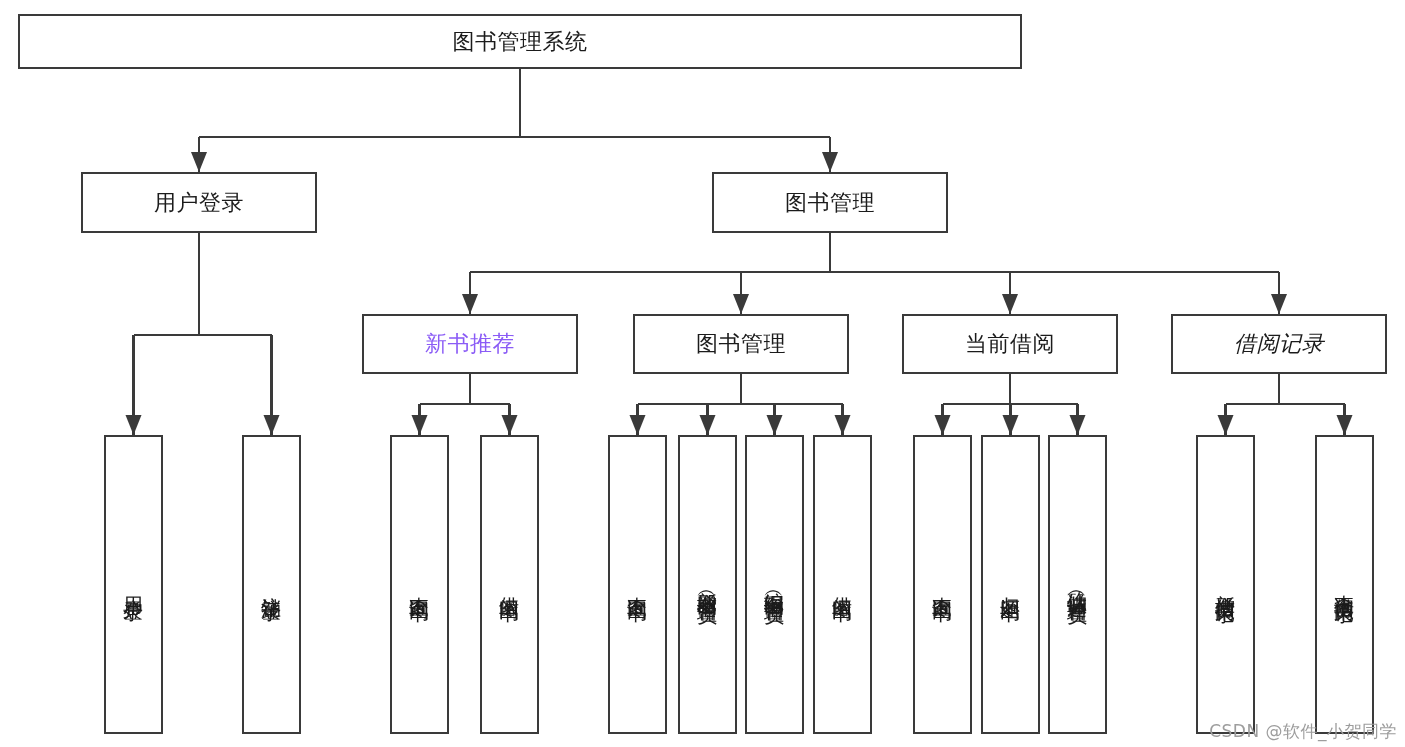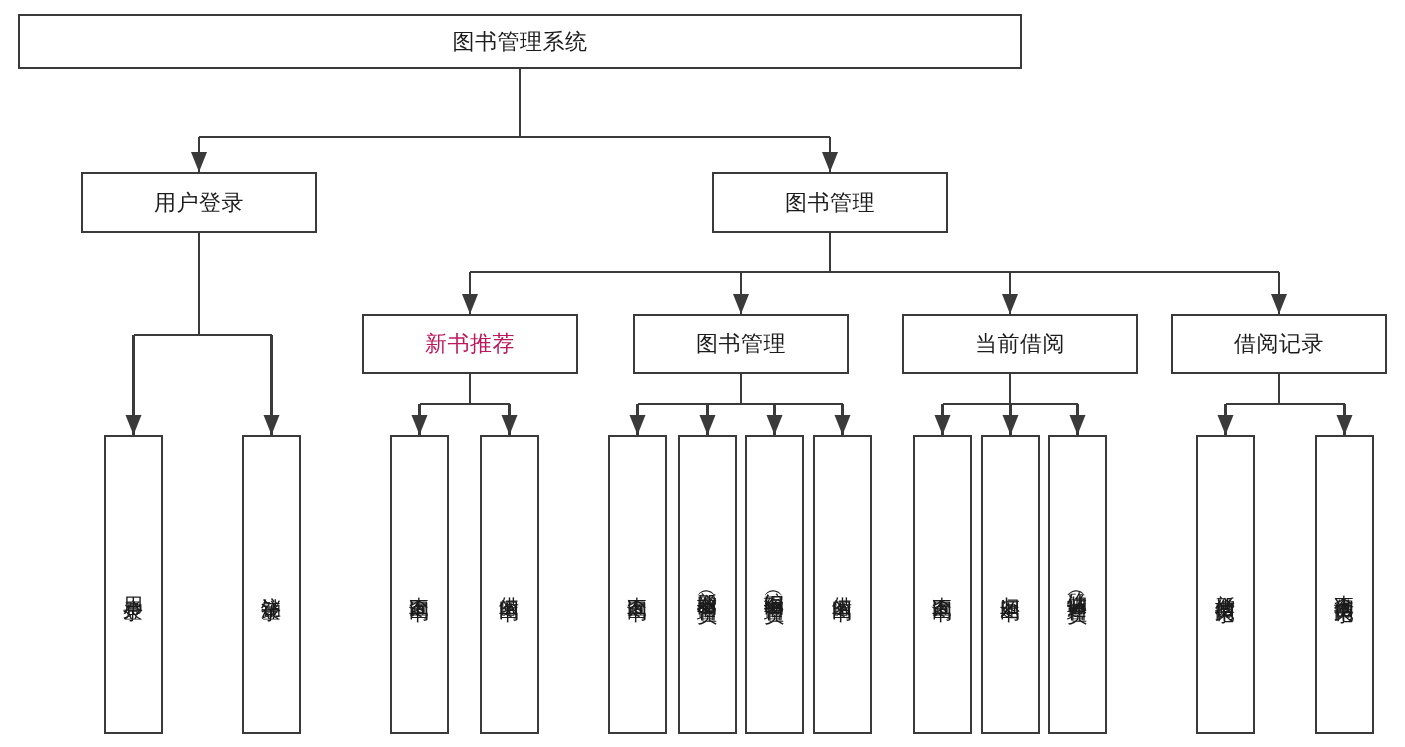--- a/index.html
+++ b/index.html
@@ -135,29 +135,29 @@
       <div class="node-box root" style="left: 18px; top: 14px; width: 1004px; height: 55px; border-color: rgb(58, 58, 58);">
         <span class="node-label" style="color: rgb(27, 27, 27);">图书管理系统</span>
       </div>
       <div class="node-box level2" style="left: 81px; top: 172px; width: 236px; height: 61px; border-color: rgb(58, 58, 58);">
         <span class="node-label" style="color: rgb(27, 27, 27);">用户登录</span>
       </div>
       <div class="node-box level2" style="left: 712px; top: 172px; width: 236px; height: 61px; border-color: rgb(58, 58, 58);">
         <span class="node-label" style="color: rgb(27, 27, 27); text-align: center;">图书管理</span>
       </div>
       <div class="node-box level3" style="left: 362px; top: 314px; width: 216px; height: 60px; border-color: rgb(58, 58, 58);">
-        <span class="node-label" style="color: #be185d;">新书推荐</span>
+        <span class="node-label" style="color: #8b5cf6;">新书推荐</span>
       </div>
       <div class="node-box level3" style="left: 633px; top: 314px; width: 216px; height: 60px; border-color: rgb(58, 58, 58);">
         <span class="node-label" style="color: rgb(27, 27, 27);">图书管理</span>
       </div>
-      <div class="node-box level3" style="left: 902px; top: 314px; width: 236px; height: 60px; border-color: rgb(58, 58, 58);">
+      <div class="node-box level3" style="left: 902px; top: 314px; width: 216px; height: 60px; border-color: rgb(58, 58, 58);">
         <span class="node-label" style="color: rgb(27, 27, 27);">当前借阅</span>
       </div>
-      <div class="node-box level3" style="left: 1171px; top: 314px; width: 216px; height: 60px; border-color: rgb(58, 58, 58);">
+      <div class="node-box level3" style="left: 1171px; top: 314px; width: 216px; height: 60px; border-color: rgb(58, 58, 58); font-style: italic;">
         <span class="node-label" style="color: rgb(27, 27, 27);">借阅记录</span>
       </div>
       <div class="node-box leaf vertical" style="left: 104px; top: 435px; width: 59px; height: 299px; border-color: rgb(58, 58, 58);">
         <span class="node-label" style="color: rgb(27, 27, 27);">用户登录</span>
       </div>
       <div class="node-box leaf vertical" style="left: 242px; top: 435px; width: 59px; height: 299px; border-color: rgb(58, 58, 58);">
         <span class="node-label" style="color: rgb(27, 27, 27);">注销登录</span>
       </div>
       <div class="node-box leaf vertical" style="left: 390px; top: 435px; width: 59px; height: 299px; border-color: rgb(58, 58, 58);">
         <span class="node-label" style="color: rgb(27, 27, 27);">查询图书</span>
@@ -186,13 +186,14 @@
       <div class="node-box leaf vertical" style="left: 1048px; top: 435px; width: 59px; height: 299px; border-color: rgb(58, 58, 58);">
         <span class="node-label" style="color: rgb(27, 27, 27);">确认归还（管理员）</span>
       </div>
       <div class="node-box leaf vertical" style="left: 1196px; top: 435px; width: 59px; height: 299px; border-color: rgb(58, 58, 58);">
         <span class="node-label" style="color: rgb(27, 27, 27);">新增借阅记录</span>
       </div>
       <div class="node-box leaf vertical" style="left: 1315px; top: 435px; width: 59px; height: 299px; border-color: rgb(58, 58, 58);">
         <span class="node-label" style="color: rgb(27, 27, 27);">查询借阅记录</span>
       </div>
     </div>
+  <div class="watermark">CSDN @软件_小贺同学</div>
 </div>
 
 </body></html>

